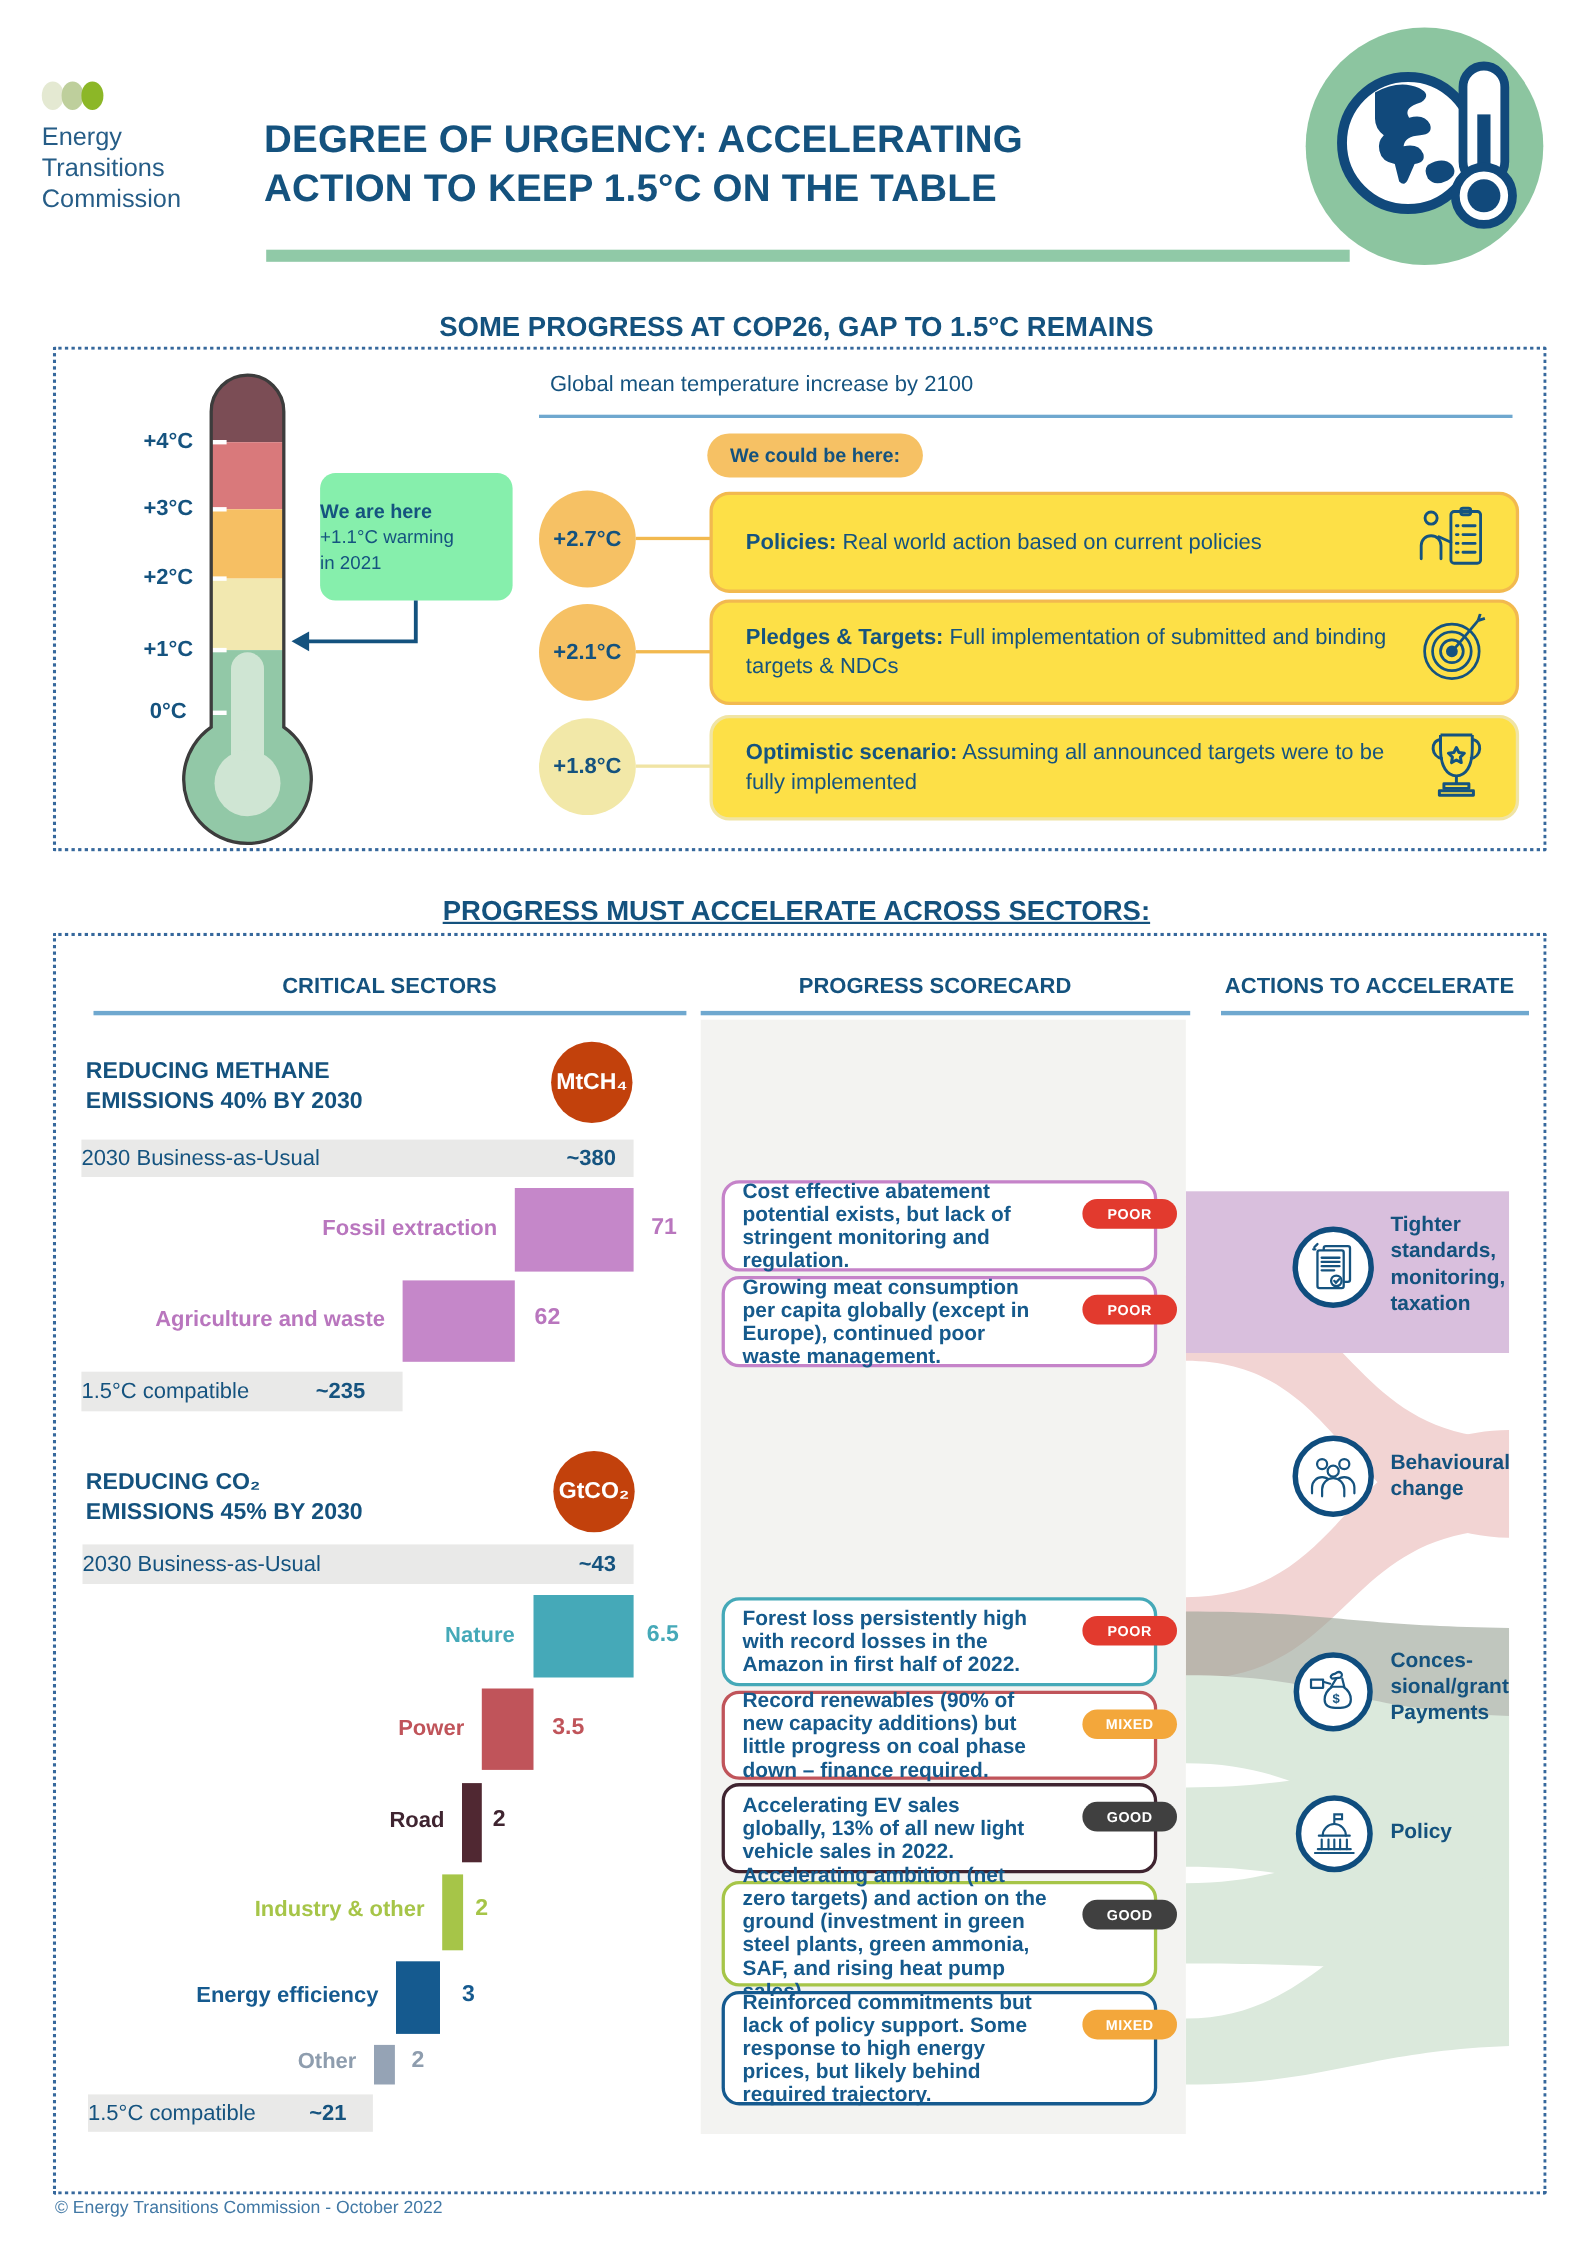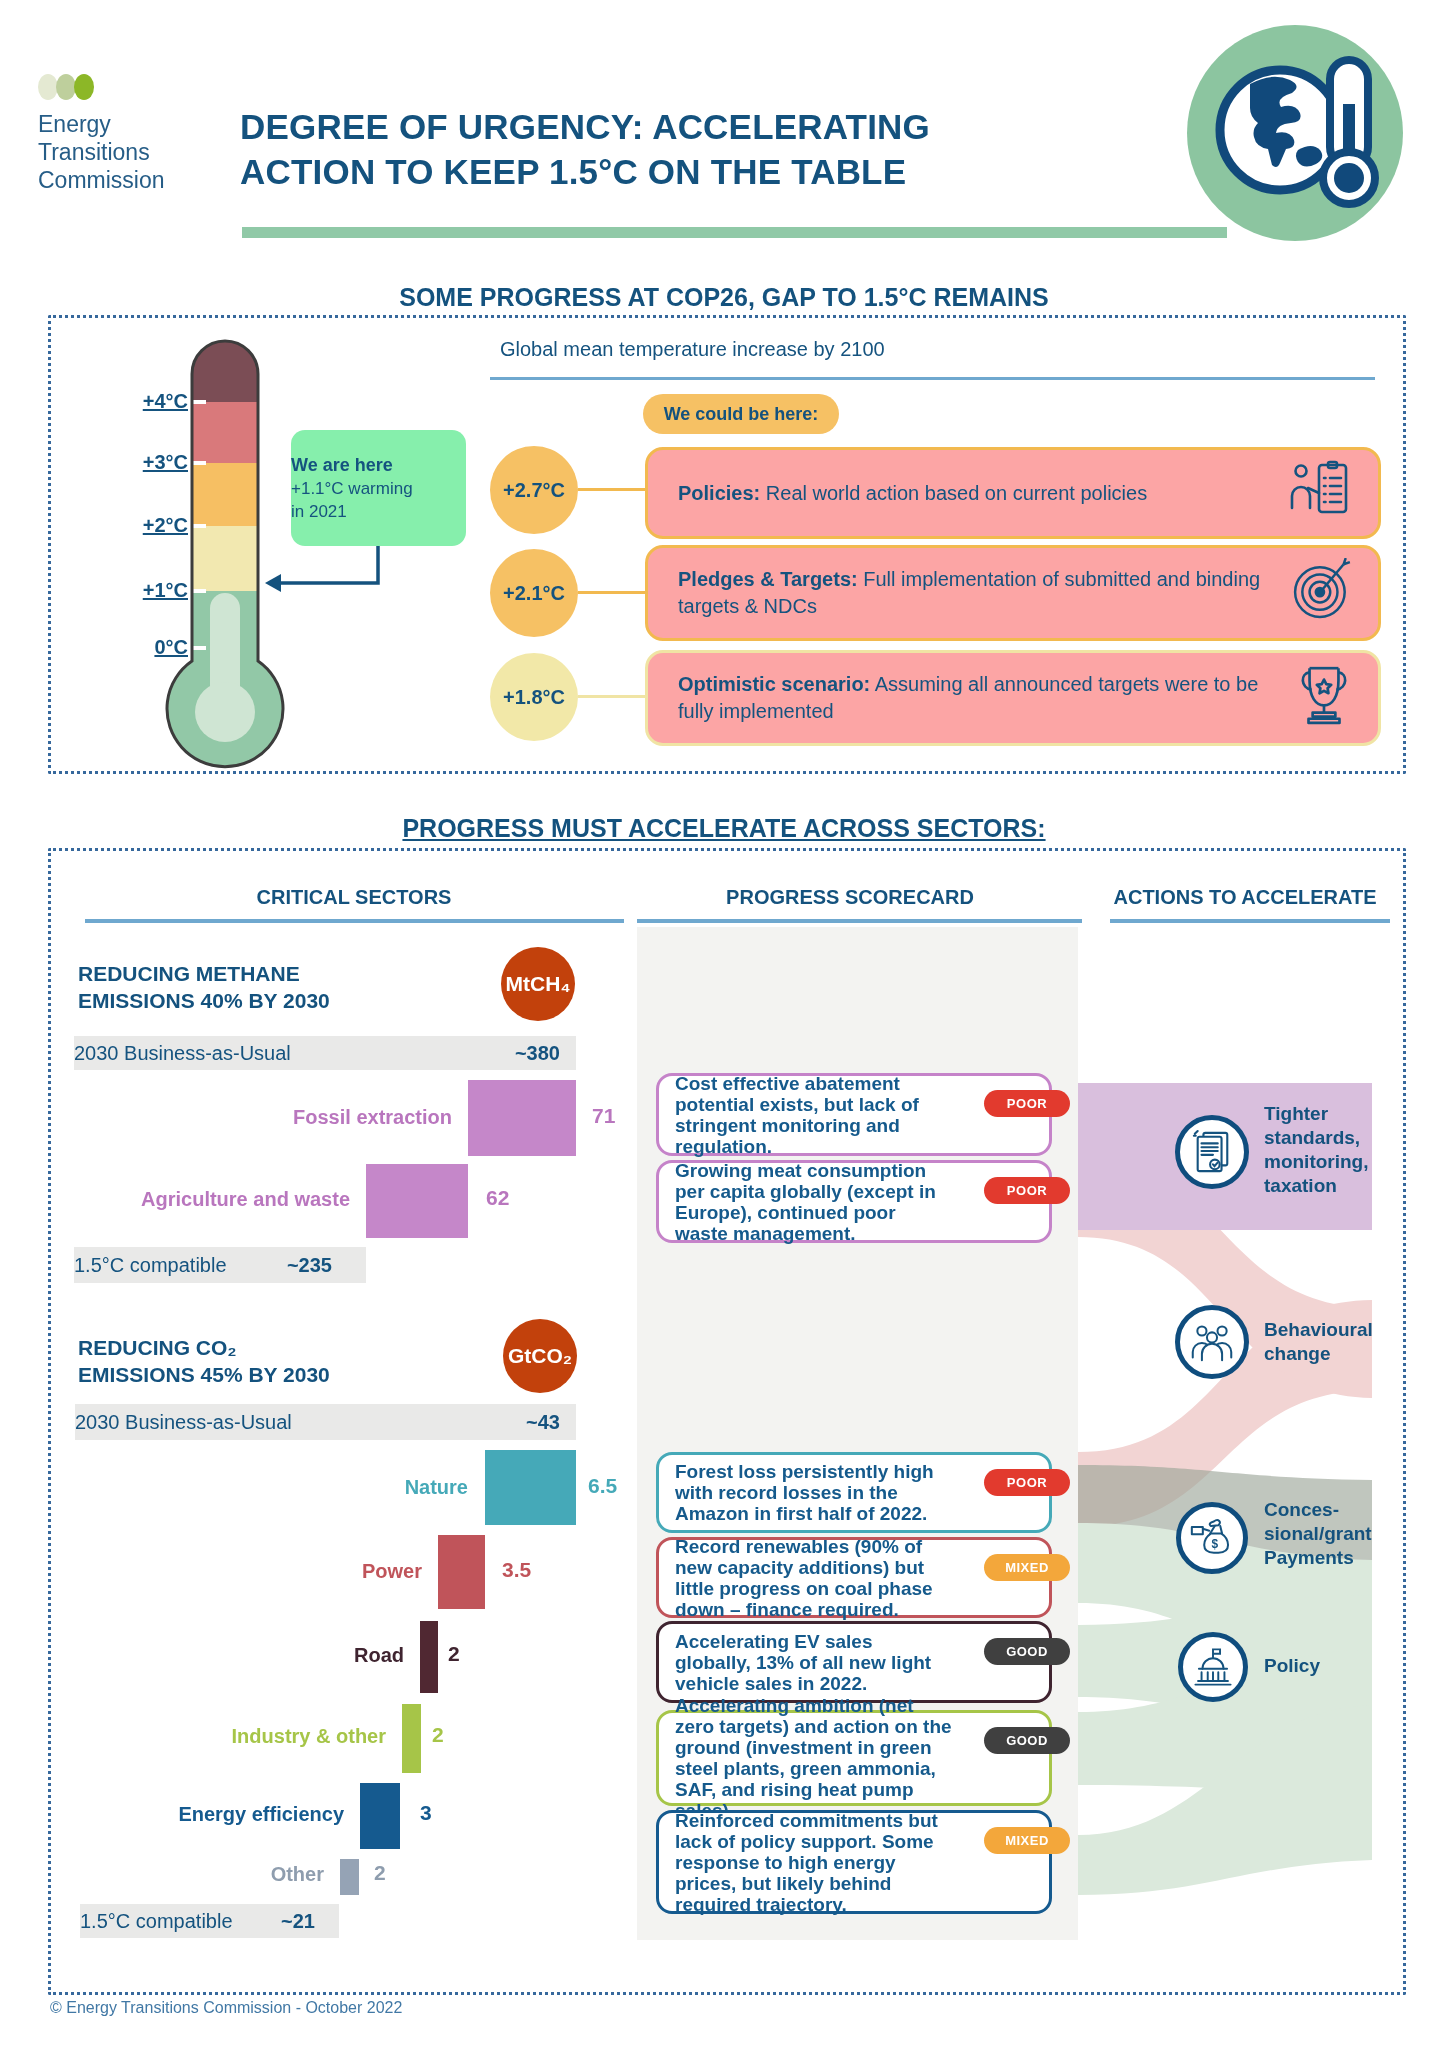--- a/index.html
+++ b/index.html
@@ -7,28 +7,28 @@
        font-family:"Liberation Sans","DejaVu Sans",sans-serif;color:#15537f;}
   .abs{position:absolute;}
   
   .logo-text{font-size:23px;line-height:28px;color:#265d87;}
   .main-title{font-size:35px;line-height:45px;font-weight:800;letter-spacing:.2px;color:#14527e;}
   .green-rule{background:#90c9a7;}
   
   .dotted-box{border:3px dotted #36689c;border-radius:2px;}
   .sec-title{font-size:25px;font-weight:800;text-align:center;color:#14527e;}
   
-  .tick-label{font-size:20px;font-weight:600;text-align:right;width:70px;text-decoration:underline;}
+  .tick-label{font-size:20px;font-weight:600;text-align:center;width:70px;}
   .axis-title{font-size:20px;font-weight:500;}
   .blue-rule{background:#6fa8cf;}
   .pill-orange{background:#f6c164;border-radius:20px;display:flex;align-items:center;justify-content:center;
                font-size:18px;font-weight:800;color:#14527e;}
   .temp-circle{border-radius:50%;display:flex;align-items:center;justify-content:center;
                font-size:20px;font-weight:800;color:#14527e;width:88px;height:88px;}
-  .scen-box{background:#fca5a5;border-radius:18px;display:flex;align-items:center;}
+  .scen-box{background:#fde047;border-radius:18px;display:flex;align-items:center;}
   .scen-text{font-size:20px;line-height:27px;padding:10px 96px 10px 30px;}
   .scen-text b{font-weight:800;}
   .connector{height:3px;}
   .note-box{background:#86efac;border-radius:14px;text-align:left;display:flex;flex-direction:column;
             justify-content:center;font-size:17px;line-height:23px;}
   .note-box .l1{font-weight:800;font-size:18px;}
   
   .col-header{font-size:20px;font-weight:800;text-align:center;color:#14527e;}
   .panel{background:#f3f3f1;}
   .group-heading{font-size:21px;line-height:27px;font-weight:700;color:#14527e;}

